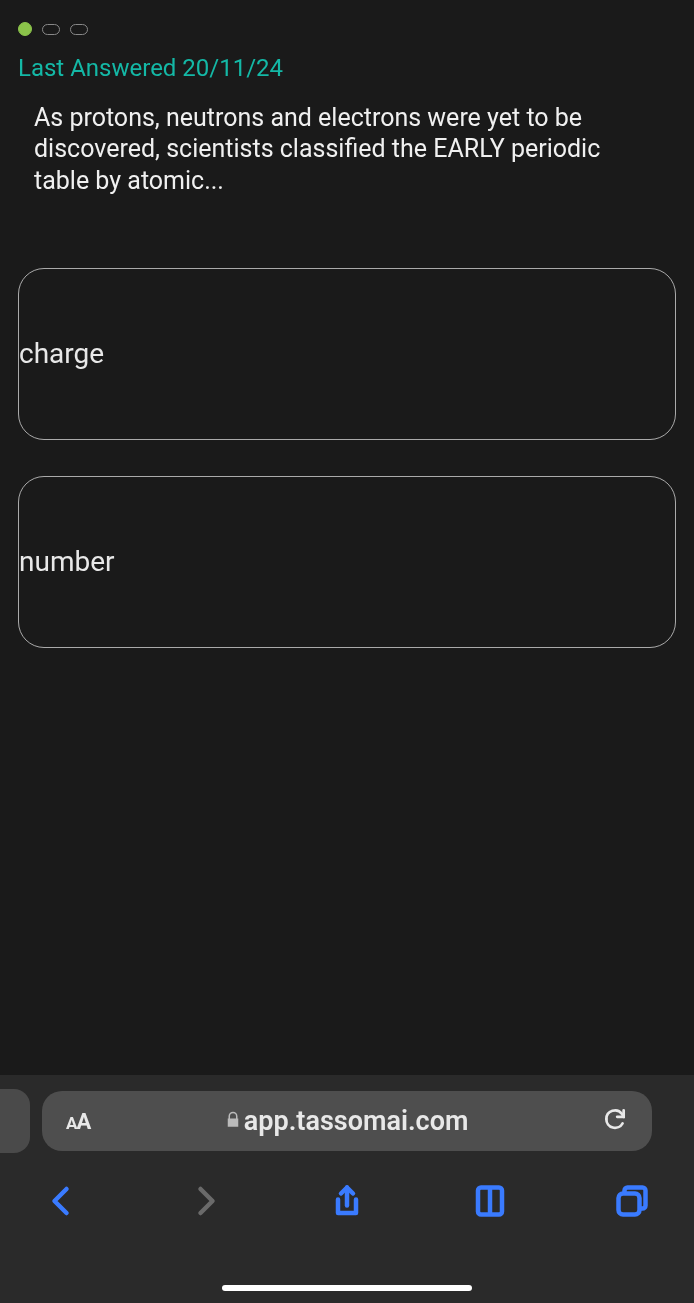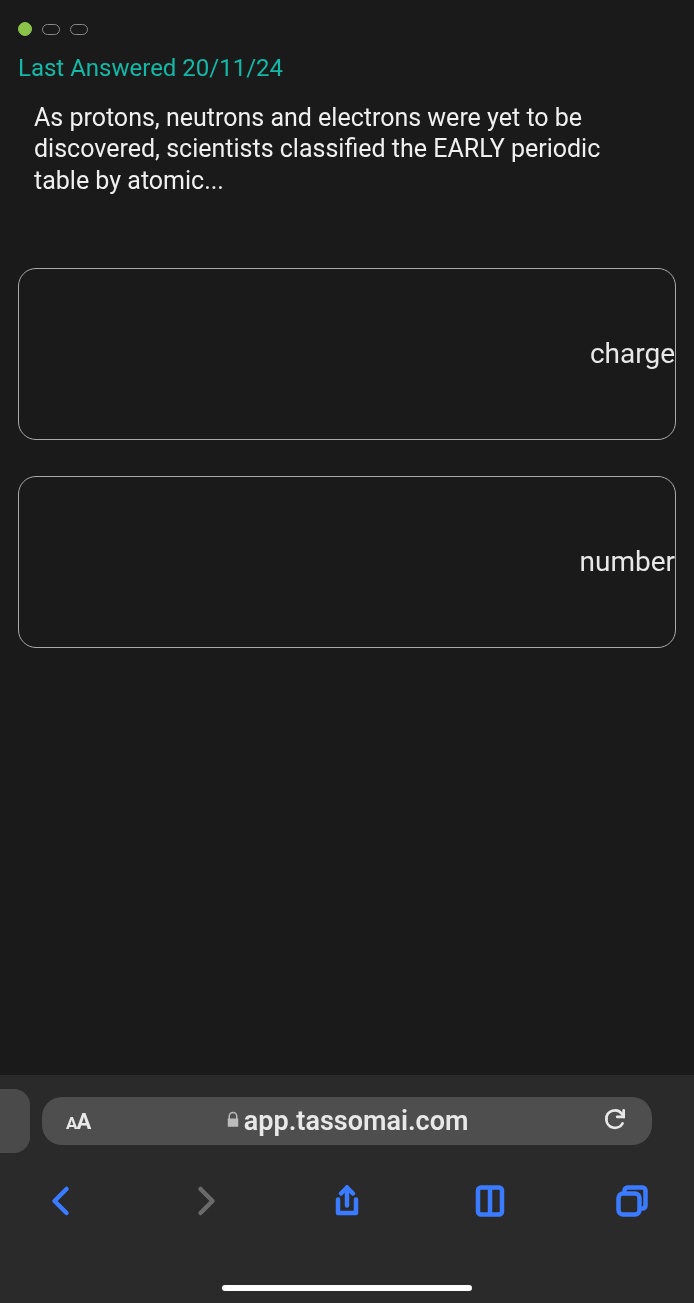--- a/index.html
+++ b/index.html
@@ -48,25 +48,25 @@
       font-weight: 400;
     }
     .options {
       display: flex;
       flex-direction: column;
       gap: 36px;
       padding: 72px 18px 0 18px;
     }
     .option {
       border: 1.5px solid #aaa;
-      border-radius: 18px;
+      border-radius: 26px;
       height: 172px;
       display: flex;
       align-items: center;
-      justify-content: flex-end;
+      justify-content: flex-start;
       color: #e8e8e8;
       font-size: 28px;
       background: transparent;
       cursor: pointer;
     }
     .browser-bar {
       position: absolute;
       bottom: 0;
       left: 0;
       right: 0;
@@ -82,21 +82,21 @@
     .tab-edge {
       width: 30px;
       height: 64px;
       background: #4a4a4a;
       border-top-right-radius: 16px;
       border-bottom-right-radius: 16px;
       margin-left: -12px;
     }
     .address-bar {
       flex: 1;
-      height: 48px;
+      height: 60px;
       background: #4e4e4e;
       border-radius: 20px;
       display: flex;
       align-items: center;
       padding: 0 24px;
       justify-content: space-between;
       margin-right: 30px;
     }
     .aa {
       color: #e8e8e8;

